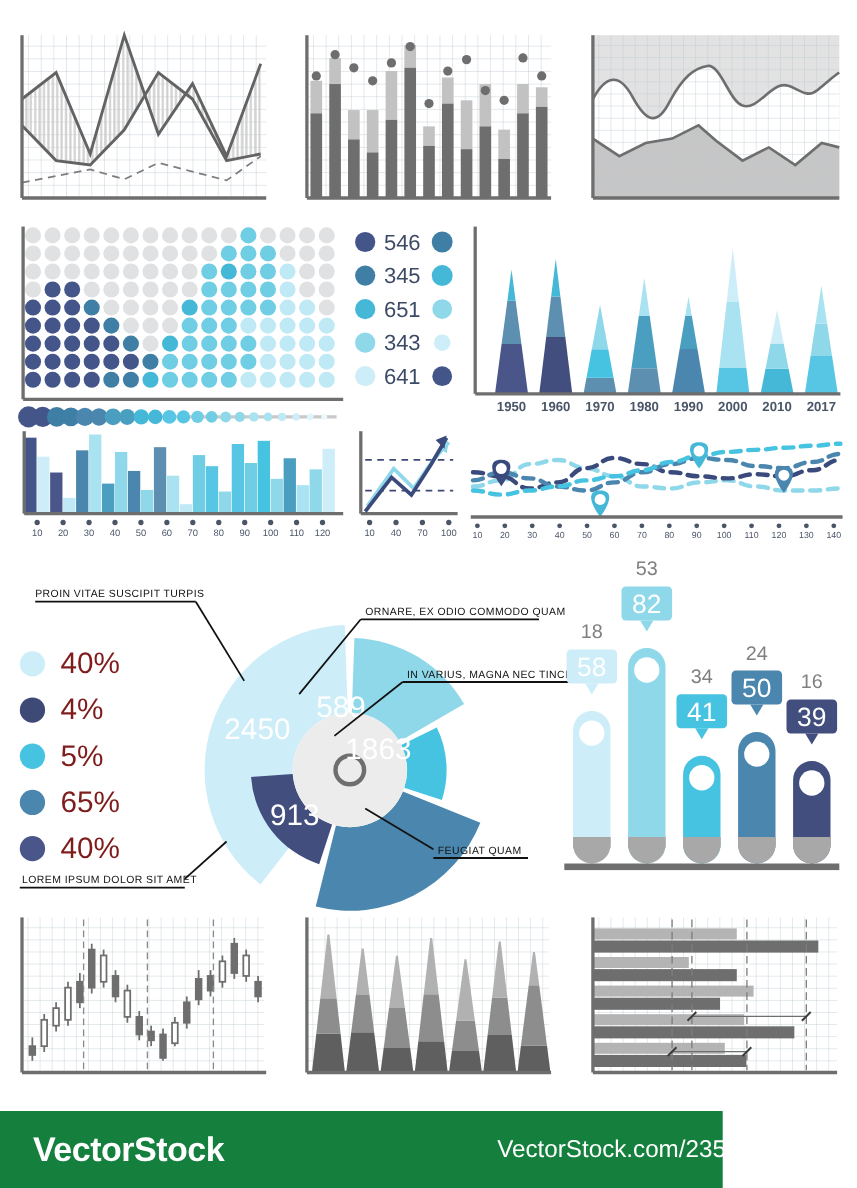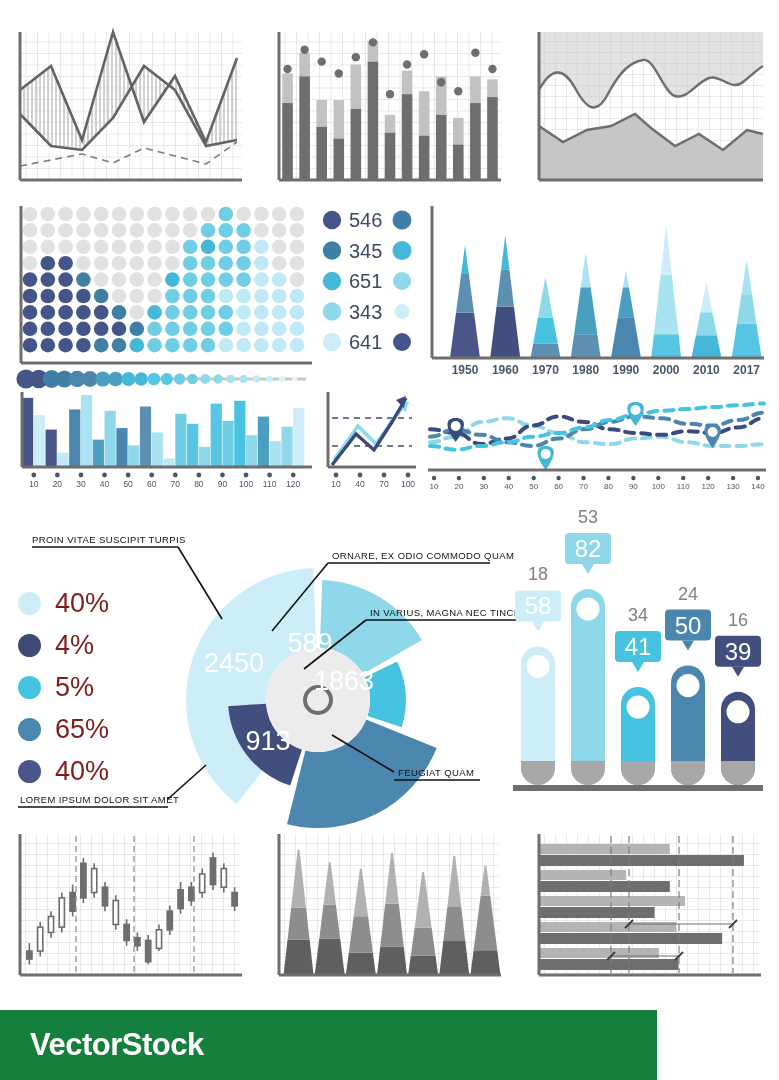--- a/index.html
+++ b/index.html
@@ -711,15 +711,16 @@
         <line x1="78" y1="124" x2="146" y2="124" stroke="#6e6e6e" stroke-width="1"></line>
         <line x1="74" y1="128" x2="82" y2="120" stroke="#3a3a3a" stroke-width="1.8"></line>
         <line x1="142" y1="128" x2="150" y2="120" stroke="#3a3a3a" stroke-width="1.8"></line>
         <line x1="6" y1="2" x2="6" y2="143" class="axis"></line>
         <line x1="6" y1="143" x2="228" y2="143" class="axis"></line>
       </svg>
   </div>
 
   <div class="footer">
     <div class="brand">VectorStock</div>
+    <div class="url">VectorStock.com/23594487</div>
   </div>
 
 </div>
 
 </body></html>

